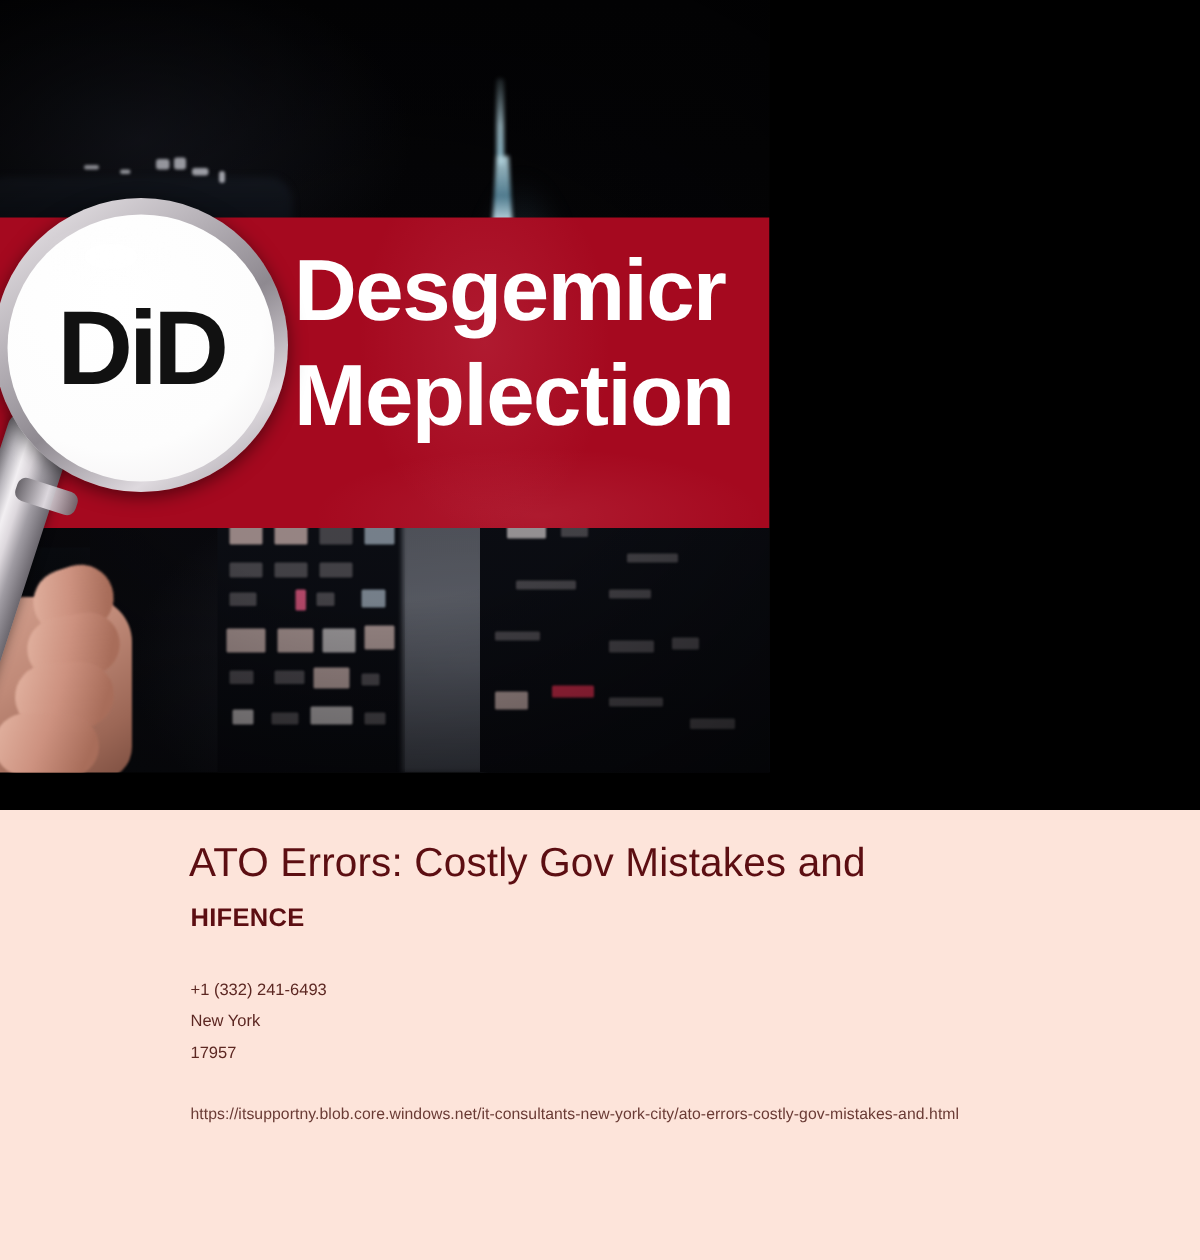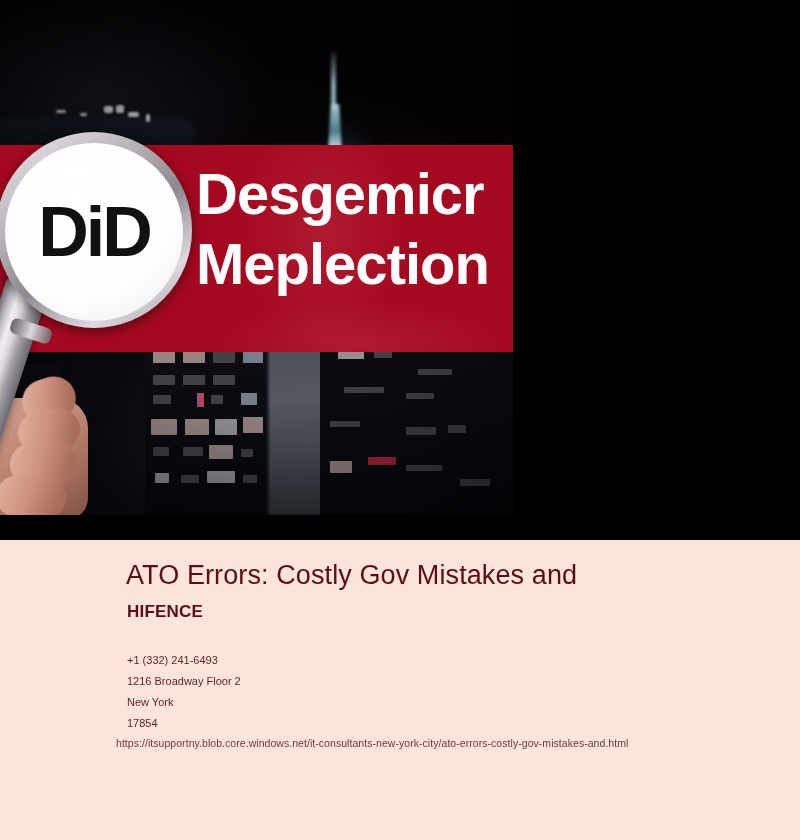--- a/index.html
+++ b/index.html
@@ -322,21 +322,21 @@
     position: absolute;
     left: 127px;
     top: 110px;
     font-size: 11px;
     line-height: 21px;
     color: #5c2722;
   }
   .contact div { white-space: nowrap; }
   .source-url {
     position: absolute;
-    left: 116px;
+    left: 127px;
     top: 197px;
     font-size: 10.5px;
     color: #6a3b35;
     letter-spacing: 0.05px;
     white-space: nowrap;
   }
 </style>
 </head>
 <body>
 
@@ -439,20 +439,19 @@
 </section>
 
 <main class="content">
 
   <h1 class="page-title">ATO Errors: Costly Gov Mistakes and</h1>
 
   <h2 class="org-name">HIFENCE</h2>
 
   <address class="contact" style="font-style:normal;">
     <div>+1 (332) 241-6493</div>
-    <div>1216 Broadway Floor 2</div>
     <div>New York</div>
-    <div>17854</div>
+    <div>17957</div>
   </address>
 
   <div class="source-url">https://itsupportny.blob.core.windows.net/it-consultants-new-york-city/ato-errors-costly-gov-mistakes-and.html</div>
 
 </main>
 
 </body></html>

